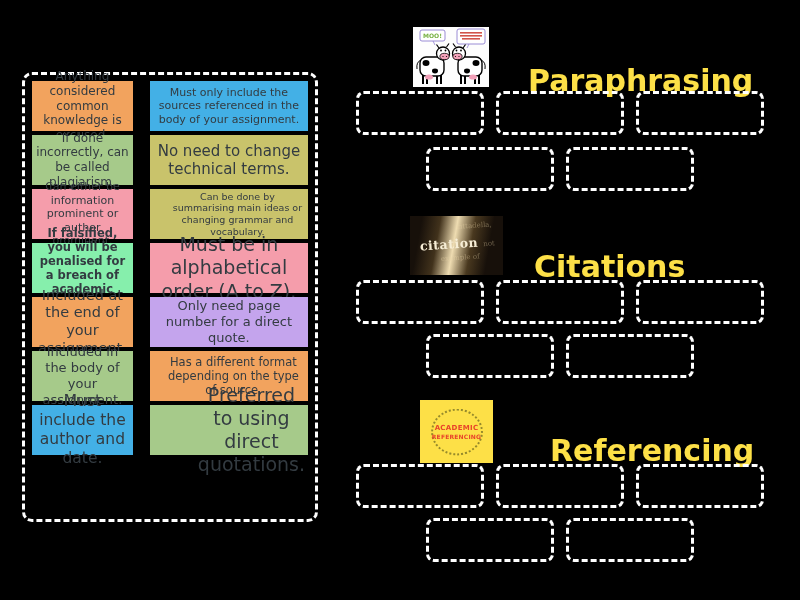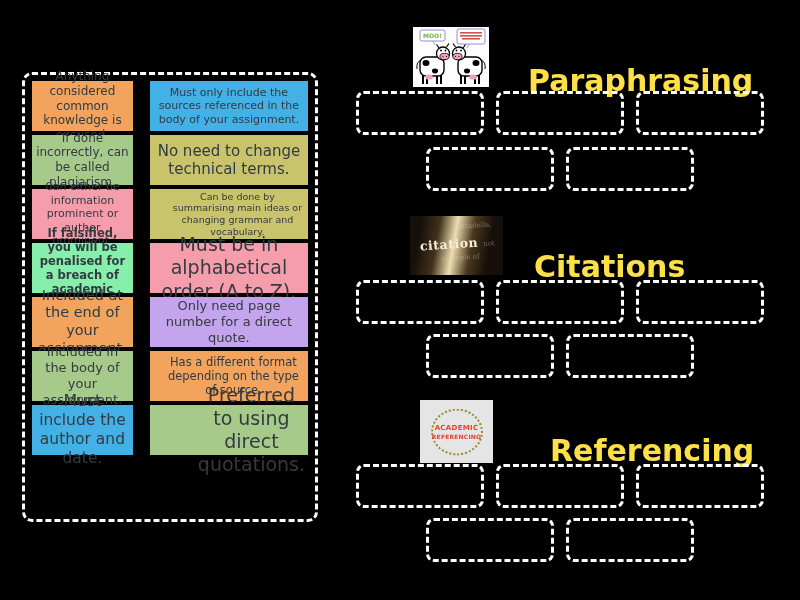--- a/index.html
+++ b/index.html
@@ -64,21 +64,21 @@
     transform:rotate(-4deg);
     font-family:"DejaVu Serif","Liberation Serif",serif;
   }
   .cit-faint{color:rgba(236,216,172,.38);font-size:7px;}
   .cit-top{align-self:flex-end;margin:-6px 10px 2px 0;}
   .cit-mainline{margin-left:10px;}
   .cit-main{color:#f7eed6;font-weight:700;font-size:12.5px;letter-spacing:.5px;}
   .cit-bottom{margin:2px 0 0 30px;}
   .img-badge{
     position:absolute;left:420px;top:400px;width:73px;height:63px;
-    background:#e5e5e5;overflow:hidden;
+    background:#fde047;overflow:hidden;
   }
   .badge-ring{
     position:absolute;left:50%;top:50%;transform:translate(-50%,-50%);
     width:52px;height:47px;border:2.5px dotted #968a2c;border-radius:50%;
     box-sizing:border-box;
   }
   .badge-text{
     position:absolute;inset:0;display:flex;flex-direction:column;
     justify-content:center;align-items:center;gap:1px;
     color:#e8432a;font-weight:700;text-align:center;

